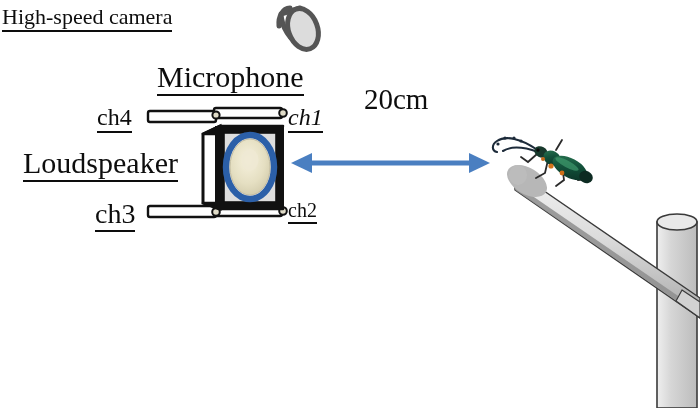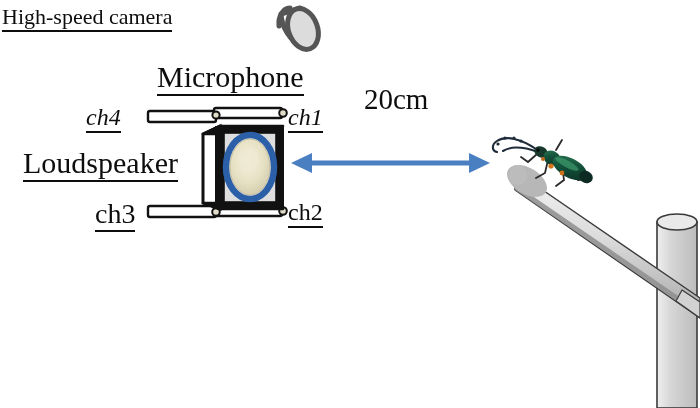--- a/index.html
+++ b/index.html
@@ -27,24 +27,24 @@
     letter-spacing: 0px;
   }
   .lbl.uline {
     border-bottom: 2.5px solid #0d0d0d;
     padding-bottom: 2px;
   }
 
   #lbl-camera   { left: 2px;   top: 6px;   font-size: 22px; }
   #lbl-mic      { left: 157px; top: 62px;  font-size: 30px; }
   #lbl-speaker  { left: 23px;  top: 148px; font-size: 30px; }
-  #lbl-ch4      { left: 86px;  top: 105px; font-size: 24px; font-style: italic; }
+  #lbl-ch4      { left: 97px;  top: 105px; font-size: 24px; }
   #lbl-ch1      { left: 288px; top: 105px; font-size: 24px; font-style: italic; }
   #lbl-ch3      { left: 95px;  top: 200px; font-size: 28px; }
-  #lbl-ch2      { left: 288px; top: 200px; font-size: 24px; }
+  #lbl-ch2      { left: 288px; top: 200px; font-size: 20px; }
   #lbl-20cm     { left: 364px; top: 85px;  font-size: 29px; }
 
   
   #art {
     position: absolute;
     left: 0; top: 0;
     width: 700px;
     height: 408px;
   }
 </style>

